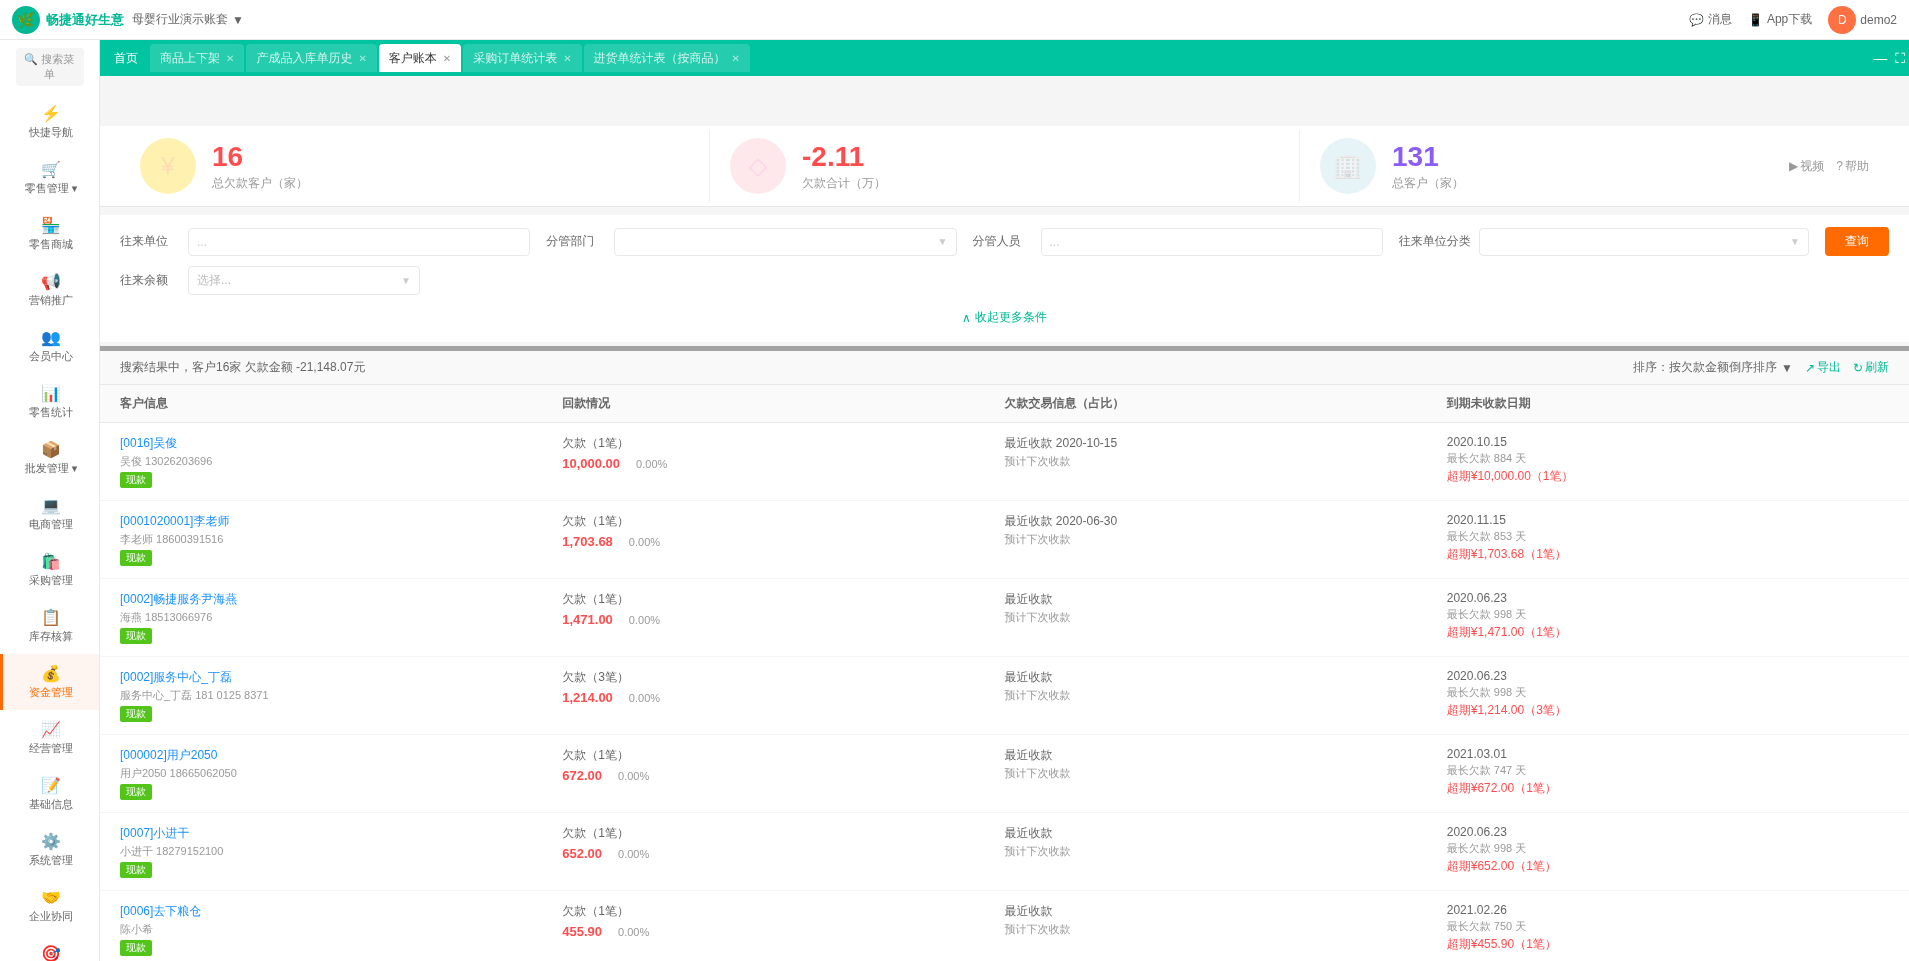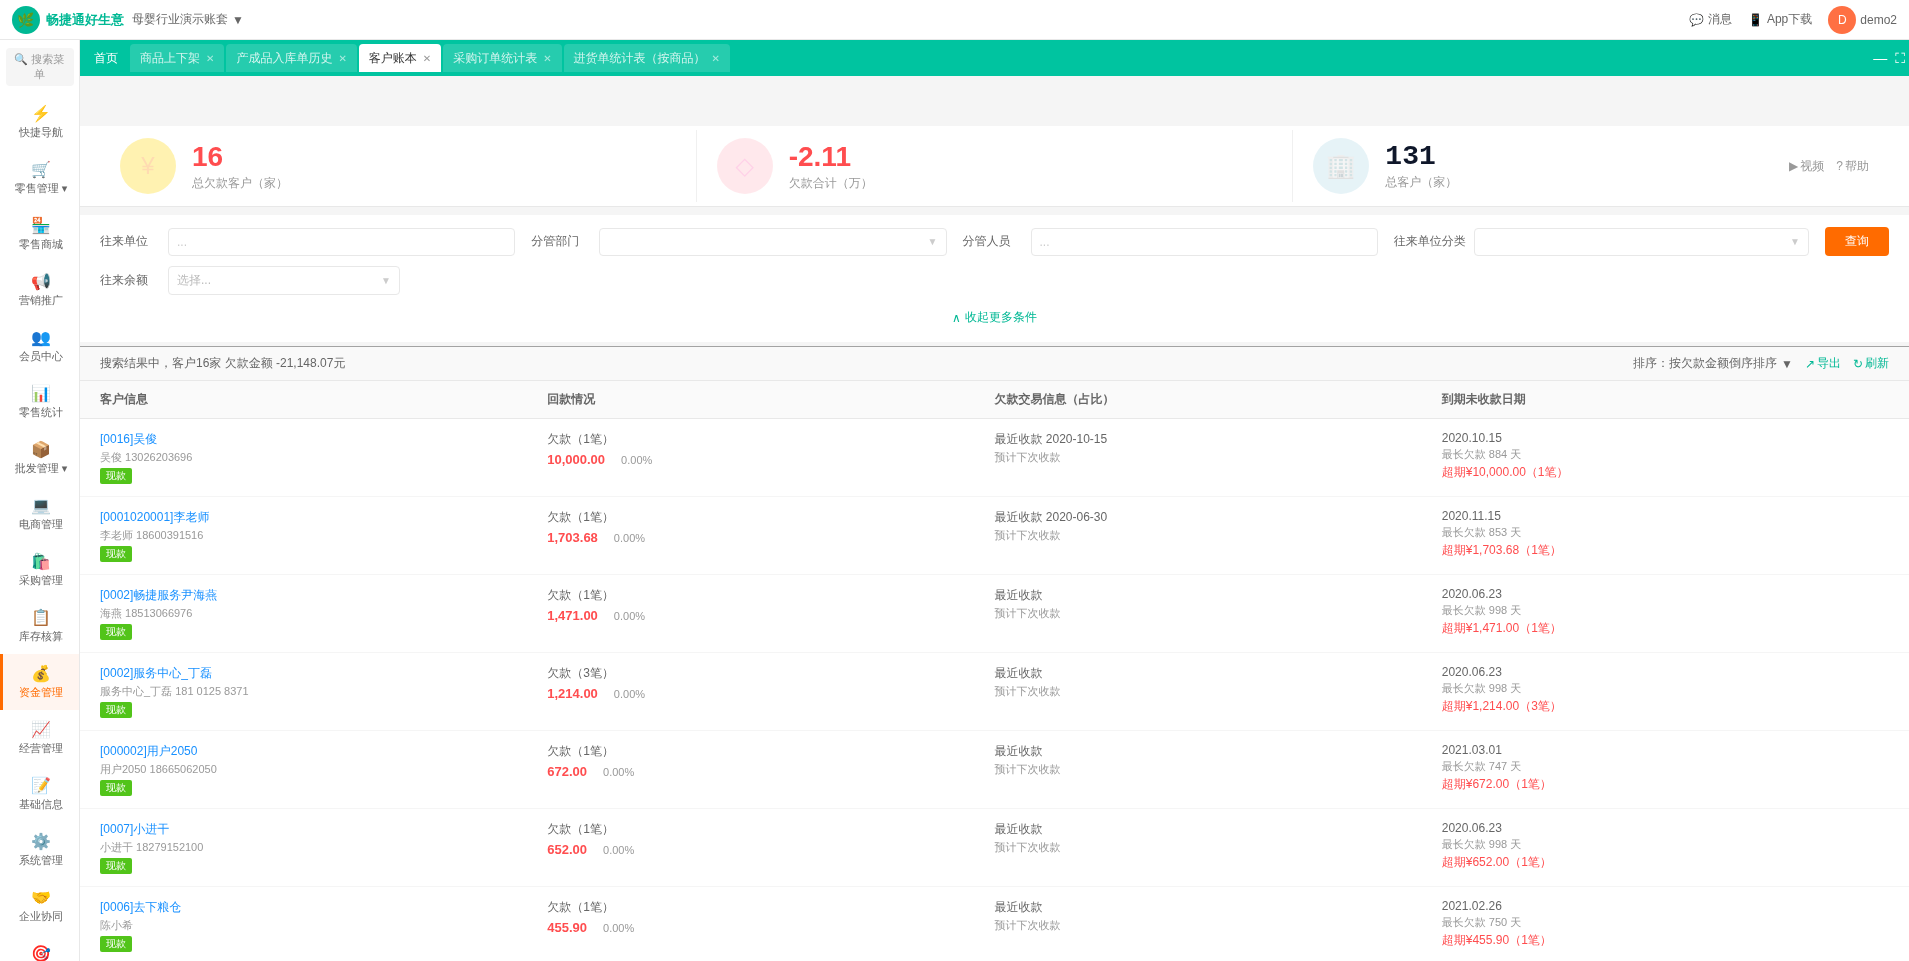--- a/index.html
+++ b/index.html
@@ -13,21 +13,21 @@
     .app-name { color: #00b894; font-size: 13px; font-weight: bold; }
     .store-selector { display: flex; align-items: center; gap: 4px; color: #666; font-size: 12px; cursor: pointer; }
     .top-bar-right { display: flex; align-items: center; gap: 16px; }
     .top-action { display: flex; align-items: center; gap: 4px; color: #666; font-size: 12px; cursor: pointer; }
     .avatar { width: 28px; height: 28px; border-radius: 50%; background: #ff7043; display: flex; align-items: center; justify-content: center; color: white; font-size: 12px; }
 
     
     .layout { display: flex; height: calc(100vh - 40px); }
     
     
-    .sidebar { width: 80px; background: #fff; border-right: 1px solid #e8e8e8; display: flex; flex-direction: column; overflow-y: auto; }
+    .sidebar { width: 100px; background: #fff; border-right: 1px solid #e8e8e8; display: flex; flex-direction: column; overflow-y: auto; }
     .sidebar-item { padding: 10px 4px; text-align: center; cursor: pointer; color: #666; font-size: 11px; border-left: 3px solid transparent; }
     .sidebar-item.active { color: #ff6b00; background: #fff5f0; border-left-color: #ff6b00; }
     .sidebar-icon { font-size: 16px; margin-bottom: 2px; }
     .sidebar-search { padding: 8px 4px; text-align: center; cursor: pointer; }
     .search-btn { background: #f5f5f5; border: none; border-radius: 4px; padding: 4px 8px; width: 68px; color: #999; font-size: 11px; cursor: pointer; }
 
     
     .main { flex: 1; display: flex; flex-direction: column; overflow: hidden; gap: 22px; }
     
     
@@ -47,39 +47,39 @@
     .stats-bar { background: white; display: flex; padding: 4px 20px; gap: 0; margin-bottom: 8px; border-bottom: 1px solid #e8e8e8; margin-top: 28px; }
     .stat-card { flex: 1; display: flex; align-items: center; gap: 16px; padding: 8px 20px; border-right: 1px solid #f0f0f0; }
     .stat-card:last-child { border-right: none; }
     .stat-icon { width: 56px; height: 56px; border-radius: 50%; display: flex; align-items: center; justify-content: center; font-size: 24px; opacity: 0.3; }
     .stat-icon-yellow { background: #ffd700; color: #ff8c00; }
     .stat-icon-pink { background: #ffb6c1; color: #ff69b4; }
     .stat-icon-blue { background: #add8e6; color: #4169e1; }
     .stat-info { }
     .stat-number { font-size: 28px; font-weight: bold; }
     .stat-number.red { color: #ff4d4f; }
-    .stat-number.dark { color: #0f172a; font-family: Liberation Mono, monospace; }
+    .stat-number.dark { color: #8b5cf6; }
     .stat-label { color: #999; font-size: 12px; margin-top: 2px; }
     .stat-top-right { margin-left: auto; display: flex; gap: 12px; align-items: flex-start; }
     .stat-link { color: #999; font-size: 12px; cursor: pointer; display: flex; align-items: center; gap: 2px; }
 
     
     .filter-area { background: white; padding: 12px 20px; margin-bottom: 4px; }
     .filter-row { display: flex; align-items: center; gap: 16px; margin-bottom: 10px; }
     .filter-item { display: flex; align-items: center; gap: 8px; flex: 1; }
     .filter-label { color: #666; font-size: 12px; min-width: 60px; white-space: nowrap; }
     .filter-input { flex: 1; border: 1px solid #e8e8e8; border-radius: 4px; padding: 5px 8px; font-size: 12px; color: #333; background: white; cursor: pointer; display: flex; align-items: center; justify-content: space-between; min-height: 28px; }
     .filter-select { border: 1px solid #e8e8e8; border-radius: 4px; padding: 5px 8px; font-size: 12px; min-height: 28px; flex: 1; display: flex; align-items: center; justify-content: space-between; background: white; cursor: pointer; }
     .filter-dots { color: #ccc; }
     .filter-arrow { color: #ccc; font-size: 10px; }
     .query-btn { background: #ff6b00; color: white; border: none; border-radius: 4px; padding: 6px 20px; font-size: 12px; cursor: pointer; white-space: nowrap; }
     .collapse-btn { color: #00b894; font-size: 12px; cursor: pointer; display: flex; align-items: center; gap: 4px; justify-content: center; padding: 4px; }
 
     
-    .results-bar { background: #f9f9f9; padding: 8px 20px; display: flex; align-items: center; justify-content: space-between; border-top: 1px solid #a3a3a3; border-bottom: 1px solid #e8e8e8; }
+    .results-bar { background: #f9f9f9; padding: 8px 20px; display: flex; align-items: center; justify-content: space-between; border-top: 5px solid #a3a3a3; border-bottom: 1px solid #e8e8e8; }
     .results-info { font-size: 12px; color: #666; }
     .results-actions { display: flex; align-items: center; gap: 12px; font-size: 12px; color: #666; }
     .sort-select { display: flex; align-items: center; gap: 4px; cursor: pointer; }
     .action-link { color: #00b894; cursor: pointer; display: flex; align-items: center; gap: 2px; }
 
     
     .table-wrap { background: white; }
     .table-header { display: grid; grid-template-columns: 2fr 2fr 2fr 2fr; padding: 10px 20px; background: #fafafa; border-bottom: 1px solid #e8e8e8; font-size: 12px; font-weight: bold; color: #666; }
     .table-row { display: grid; grid-template-columns: 2fr 2fr 2fr 2fr; padding: 12px 20px; border-bottom: 1px solid #f5f5f5; align-items: start; }
     

